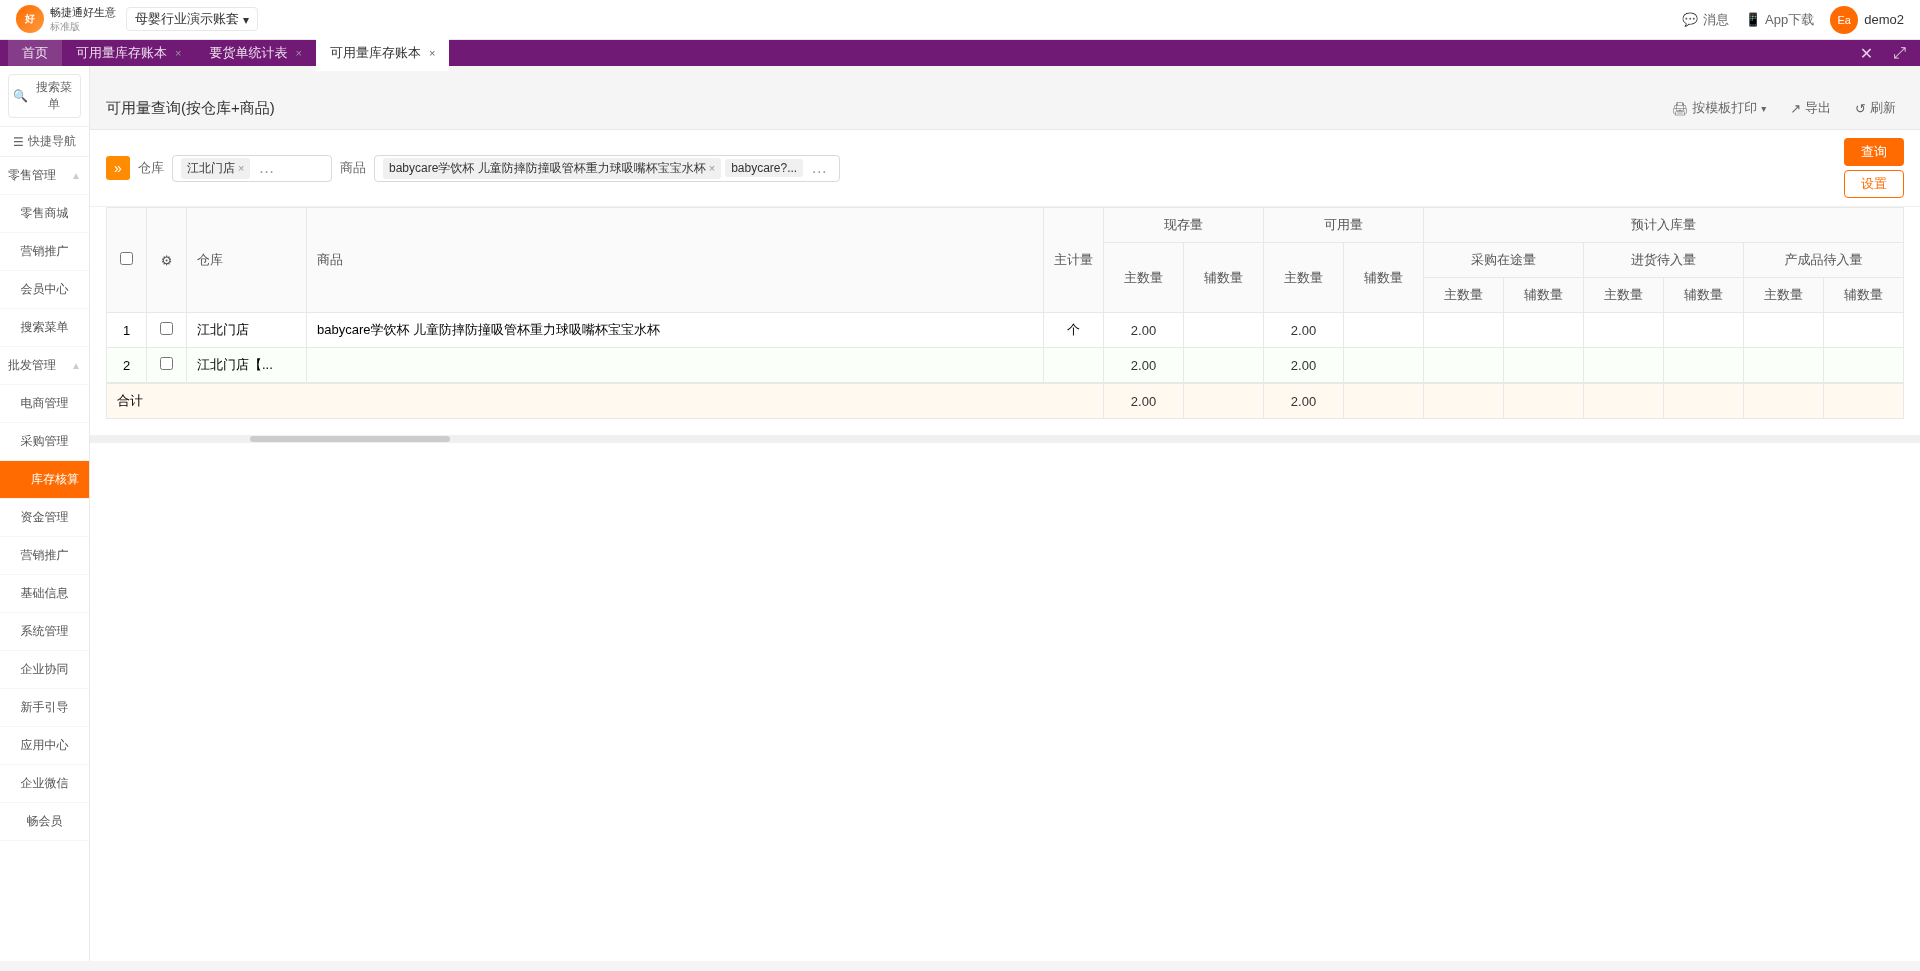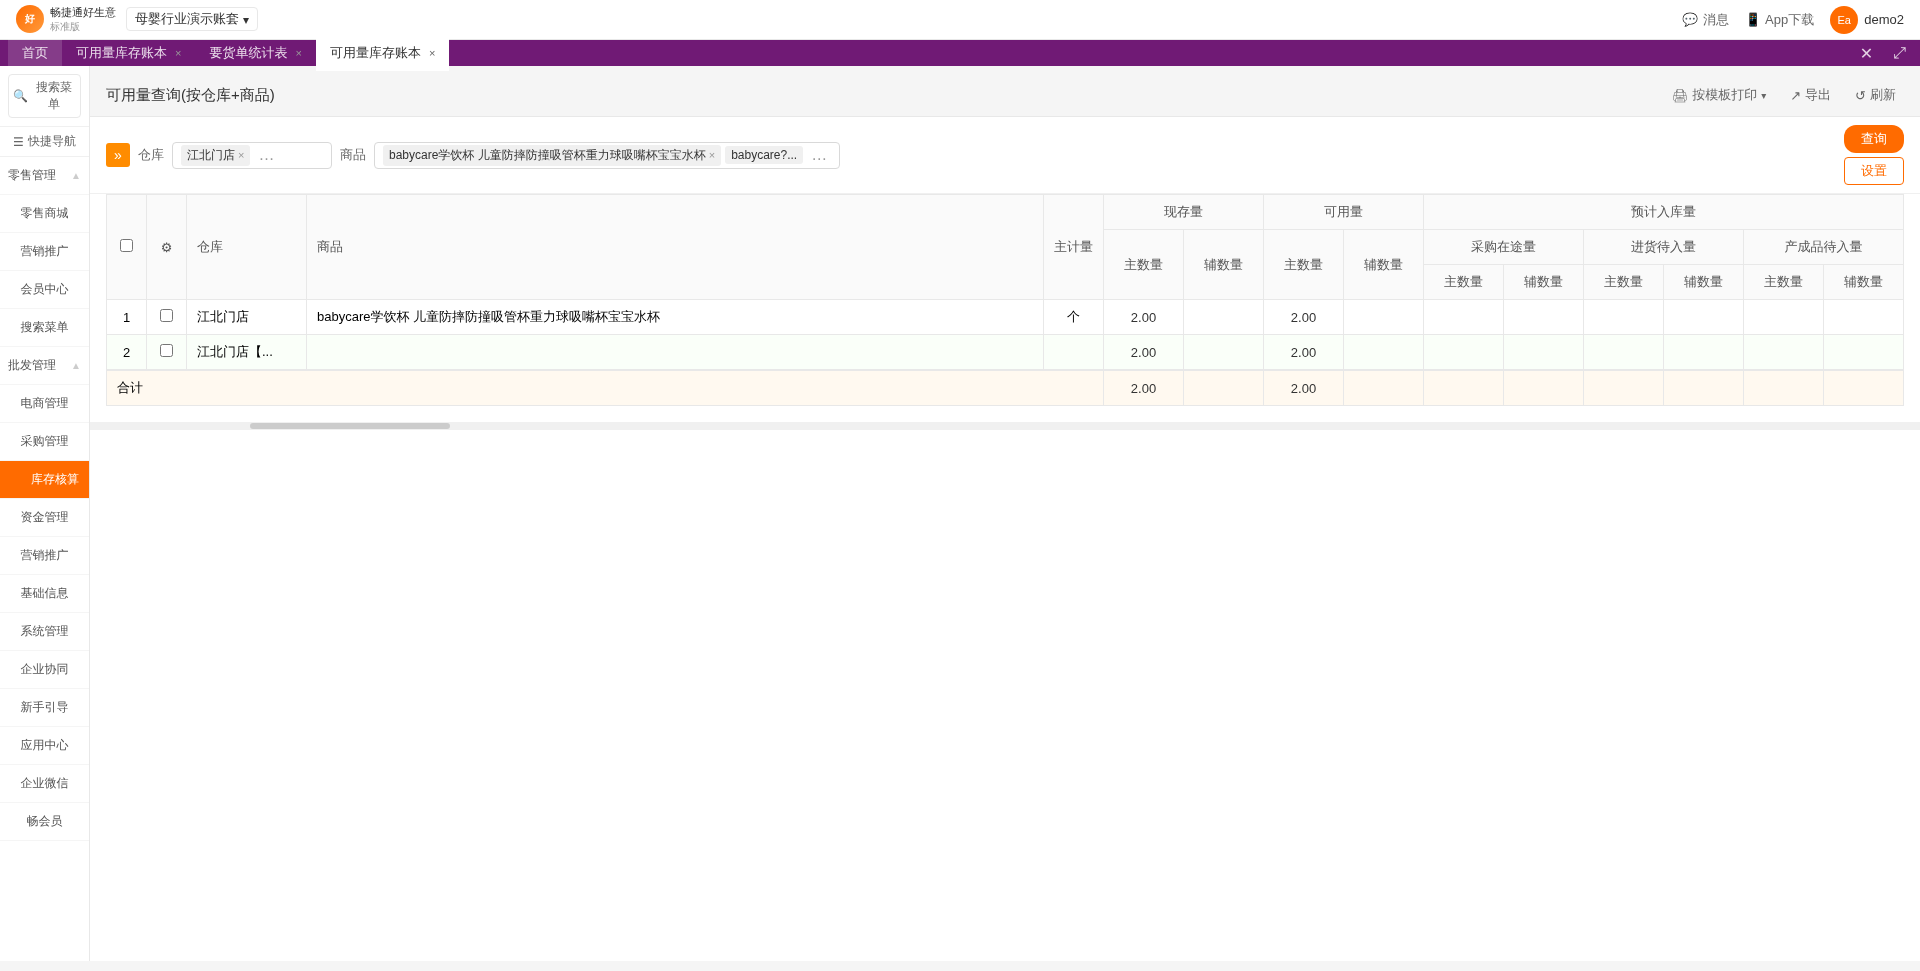--- a/index.html
+++ b/index.html
@@ -87,21 +87,21 @@
     .sidebar-item.active { background: #ff6b00; color: #fff; padding-left: 25px; }
     .sidebar-item.has-arrow { flex-direction: row; justify-content: space-between; padding: 10px 8px; }
     .sidebar-arrow { font-size: 10px; color: #ccc; }
 
     
     .content-area { flex: 1; overflow: auto; background: #f0f2f5; }
     .page-container { margin: 0; background: #fff; min-height: 100%; }
 
     
     .page-header {
-      padding: 16px 16px 8px;
+      padding: 29px 16px 8px;
       display: flex;
       align-items: center;
       justify-content: space-between;
       background: #f5f5f5;
       border-bottom: 1px solid #e8e8e8;
     }
     .page-title { font-size: 15px; font-weight: 500; color: #333; }
     .page-actions { display: flex; align-items: center; gap: 8px; }
     .action-btn { display: flex; align-items: center; gap: 4px; cursor: pointer; color: #666; font-size: 13px; padding: 4px 8px; border-radius: 4px; }
 
@@ -113,21 +113,21 @@
       align-items: center;
       gap: 8px;
       border-bottom: 1px solid #f0f0f0;
     }
     .filter-toggle { width: 24px; height: 24px; background: #ff8c00; color: white; border-radius: 3px; display: flex; align-items: center; justify-content: center; cursor: pointer; font-size: 14px; }
     .filter-label { color: #666; font-size: 13px; white-space: nowrap; }
     .filter-tag-container { display: flex; align-items: center; gap: 4px; border: 1px solid #d9d9d9; border-radius: 4px; padding: 2px 8px; min-width: 160px; background: #fff; }
     .filter-tag { background: #f0f0f0; border-radius: 3px; padding: 2px 6px; font-size: 12px; color: #333; display: flex; align-items: center; gap: 3px; }
     .filter-tag-close { color: #999; cursor: pointer; font-size: 11px; }
     .filter-dots { color: #999; cursor: pointer; font-size: 16px; padding: 0 4px; }
-    .btn-query { background: #ff6b00; color: white; border: none; padding: 5px 2px; border-radius: 12px; cursor: pointer; font-size: 13px; }
+    .btn-query { background: #ff6b00; color: white; border: none; padding: 5px 2px; border-radius: 4px; cursor: pointer; font-size: 13px; }
     .btn-settings { background: #fff; color: #ff6b00; border: 1px solid #ff6b00; padding: 4px 16px; border-radius: 4px; cursor: pointer; font-size: 13px; }
 
     
     .table-container { padding: 0 16px 16px; background: #fff; }
     .data-table { width: 100%; border-collapse: collapse; font-size: 13px; }
     .data-table th, .data-table td { border: 1px solid #e8e8e8; padding: 8px 10px; text-align: center; }
     .data-table thead tr th { background: #fafafa; color: #555; font-weight: 500; }
     .data-table .col-no { width: 40px; }
     .data-table .col-warehouse { width: 120px; text-align: left; }
     .data-table .col-product { text-align: left; }

